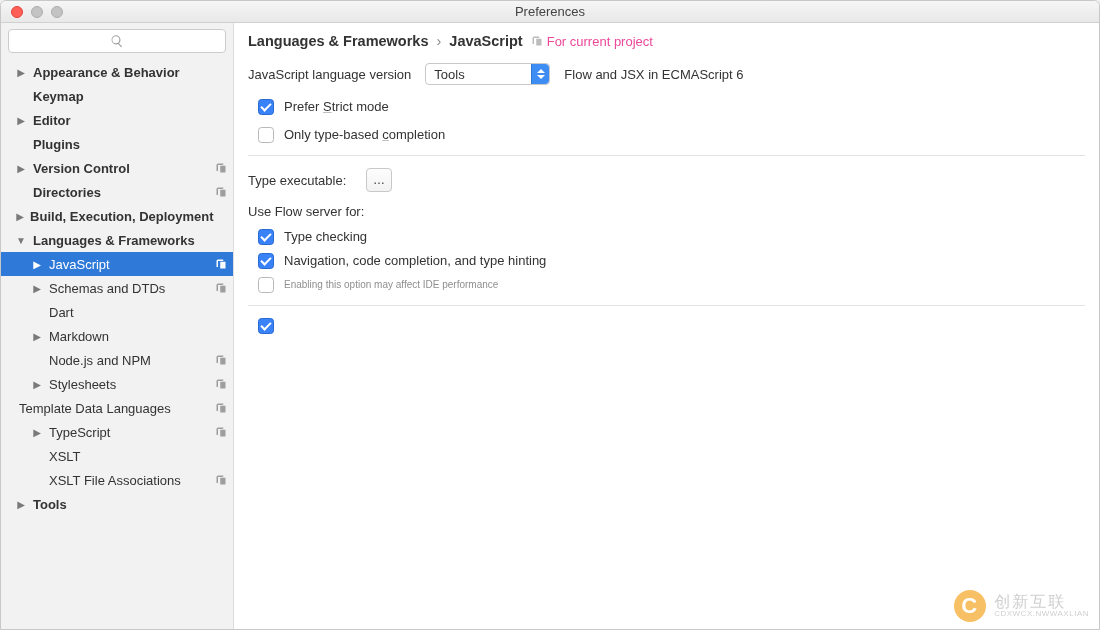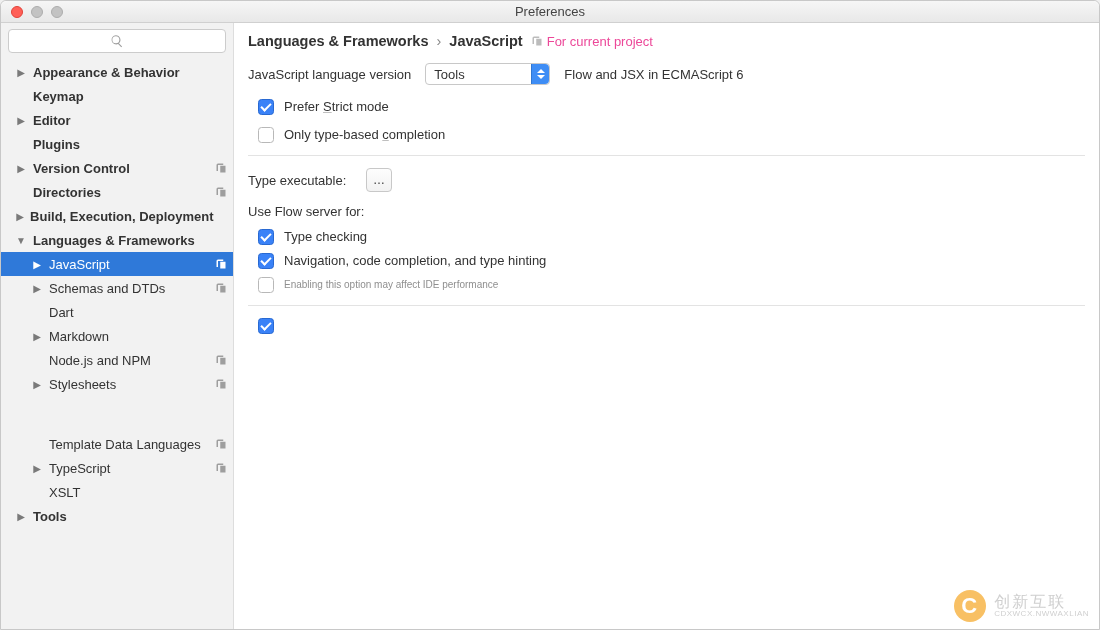--- a/index.html
+++ b/index.html
@@ -277,21 +277,21 @@
           <div class="node" style="padding-left: 30px;">
             <span class="disclosure">▶</span>
             <span style="width: 6px;"></span>
             <span class="label">Stylesheets</span>
             <span class="badge">
               <svg width="12" height="12" viewBox="0 0 16 16">
                 <path d="M4 2h7v2H4v8H2V4a2 2 0 012-2zm3 3h7v9H7V5z"></path>
               </svg>
             </span>
           </div>
-          <div class="node" style="padding-left: 30px; margin-top: 36px;">
+          <div class="node" style="">
             <span class="disclosure"></span>
             <span style="width: 6px;"></span>
             <span class="label">Template Data Languages</span>
             <span class="badge">
               <svg width="12" height="12" viewBox="0 0 16 16">
                 <path d="M4 2h7v2H4v8H2V4a2 2 0 012-2zm3 3h7v9H7V5z"></path>
               </svg>
             </span>
           </div>
           <div class="node" style="padding-left: 30px;">
@@ -302,20 +302,30 @@
               <svg width="12" height="12" viewBox="0 0 16 16">
                 <path d="M4 2h7v2H4v8H2V4a2 2 0 012-2zm3 3h7v9H7V5z"></path>
               </svg>
             </span>
           </div>
           <div class="node" style="padding-left: 30px;">
             <span class="disclosure"></span>
             <span style="width: 6px;"></span>
             <span class="label">XSLT</span>
             <span class="badge"></span>
+          </div>
+          <div class="node" style="padding-left: 30px;">
+            <span class="disclosure"></span>
+            <span style="width: 6px;"></span>
+            <span class="label">XSLT File Associations</span>
+            <span class="badge">
+              <svg width="12" height="12" viewBox="0 0 16 16">
+                <path d="M4 2h7v2H4v8H2V4a2 2 0 012-2zm3 3h7v9H7V5z"></path>
+              </svg>
+            </span>
           </div>
           <div class="node" style="padding-left: 14px;">
             <span class="disclosure">▶</span>
             <span style="width: 6px;"></span>
             <span class="label bold">Tools</span>
             <span class="badge"></span>
           </div>
         </div>
     </div>
 

